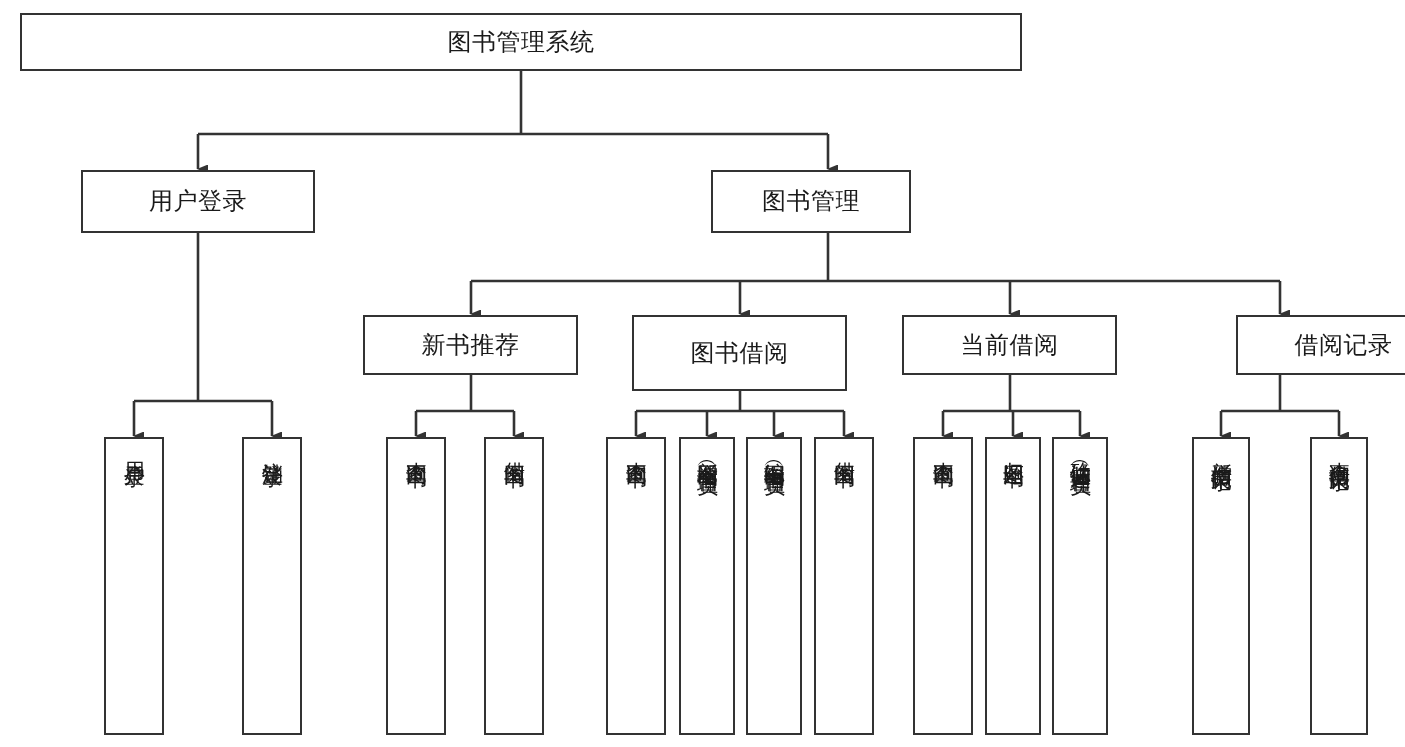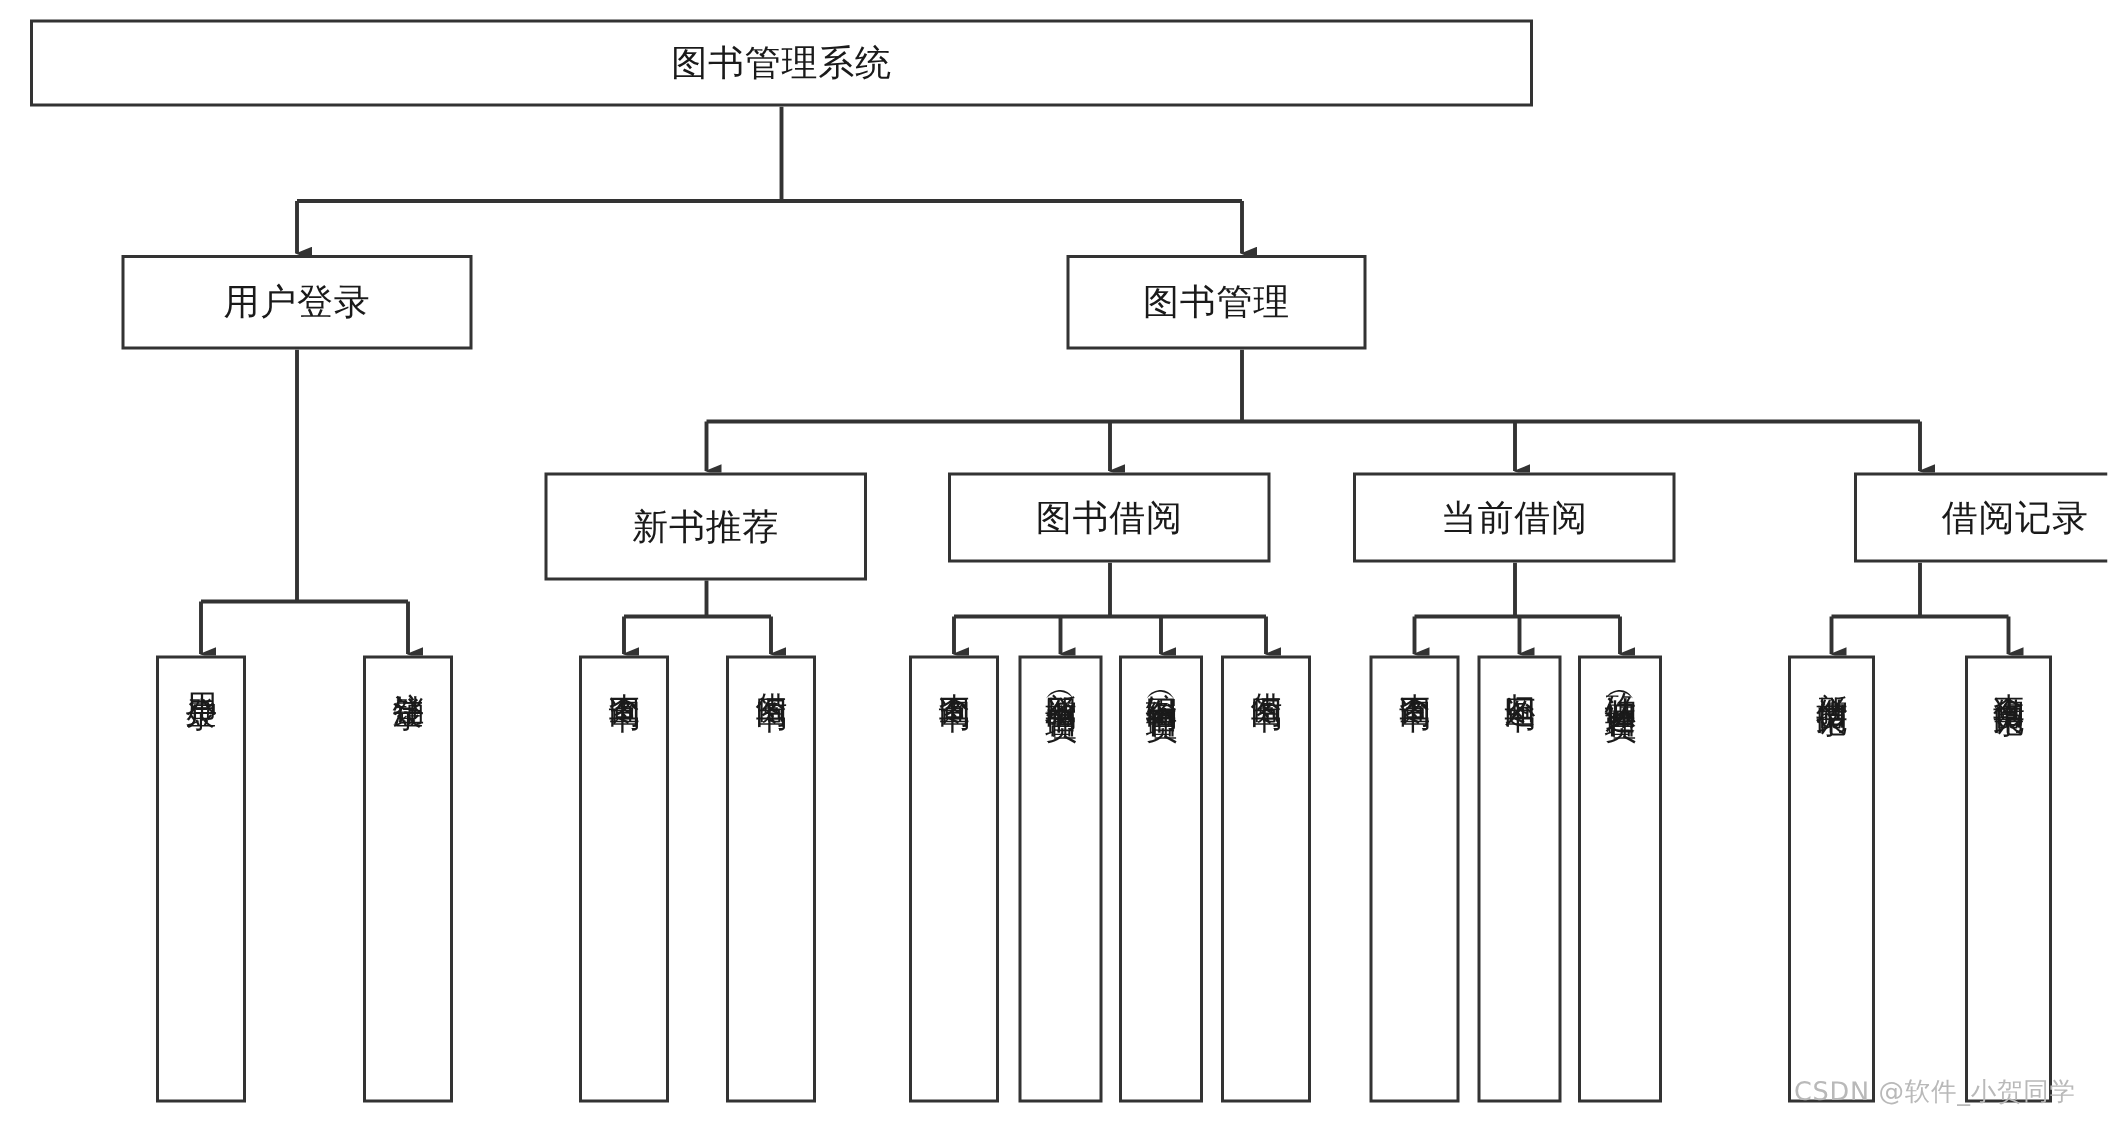--- a/index.html
+++ b/index.html
@@ -117,24 +117,24 @@
     <span class="label">图书管理系统</span>
   </div>
 
   <div class="node horiz" style="left: 81px; top: 170px; width: 234px; height: 63px;">
     <span class="label">用户登录</span>
   </div>
   <div class="node horiz" style="left: 711px; top: 170px; width: 200px; height: 63px;">
     <span class="label">图书管理</span>
   </div>
 
-  <div class="node horiz" style="left: 363px; top: 315px; width: 215px; height: 72px;">
+  <div class="node horiz" style="left: 363px; top: 315px; width: 215px; height: 60px;">
     <span class="label">新书推荐</span>
   </div>
-  <div class="node horiz" style="left: 632px; top: 315px; width: 215px; height: 60px; text-align: center;">
+  <div class="node horiz" style="left: 632px; top: 315px; width: 215px; height: 76px; text-align: center;">
     <span class="label">图书借阅</span>
   </div>
   <div class="node horiz" style="left: 902px; top: 315px; width: 215px; height: 60px; align-items: center;">
     <span class="label">当前借阅</span>
   </div>
   <div class="node horiz" style="left: 1236px; top: 315px; width: 215px; height: 60px;">
     <span class="label">借阅记录</span>
   </div>
 
   <div class="node vert" style="left: 104px; top: 437px; width: 60px; height: 298px;">
@@ -170,15 +170,14 @@
   <div class="node vert" style="left: 1052px; top: 437px; width: 56px; height: 298px;">
     <span class="label">确认归还（管理员）</span>
   </div>
   <div class="node vert" style="left: 1192px; top: 437px; width: 58px; height: 298px;">
     <span class="label">新增借阅记录</span>
   </div>
   <div class="node vert" style="left: 1310px; top: 437px; width: 58px; height: 298px;">
     <span class="label">查询借阅记录</span>
   </div>
 
-  <div class="watermark" style="left: 1196px; top: 716px; color: rgb(185, 185, 185);">CSDN @软件_小贺同学</div>
 
 </div>
 
 </body></html>

